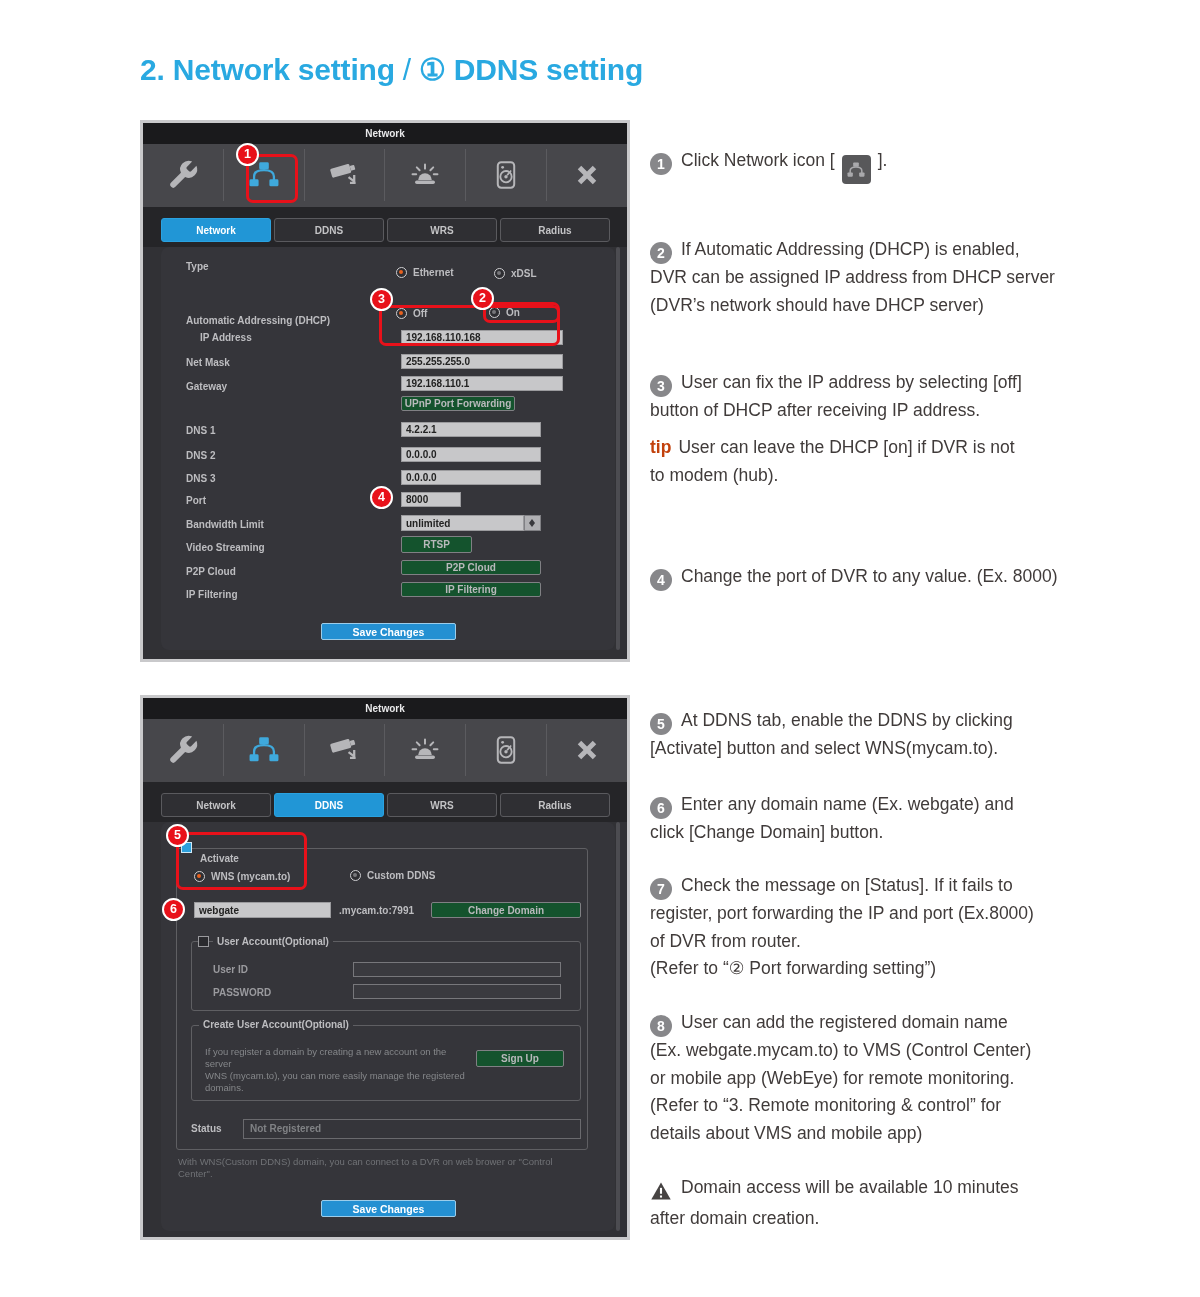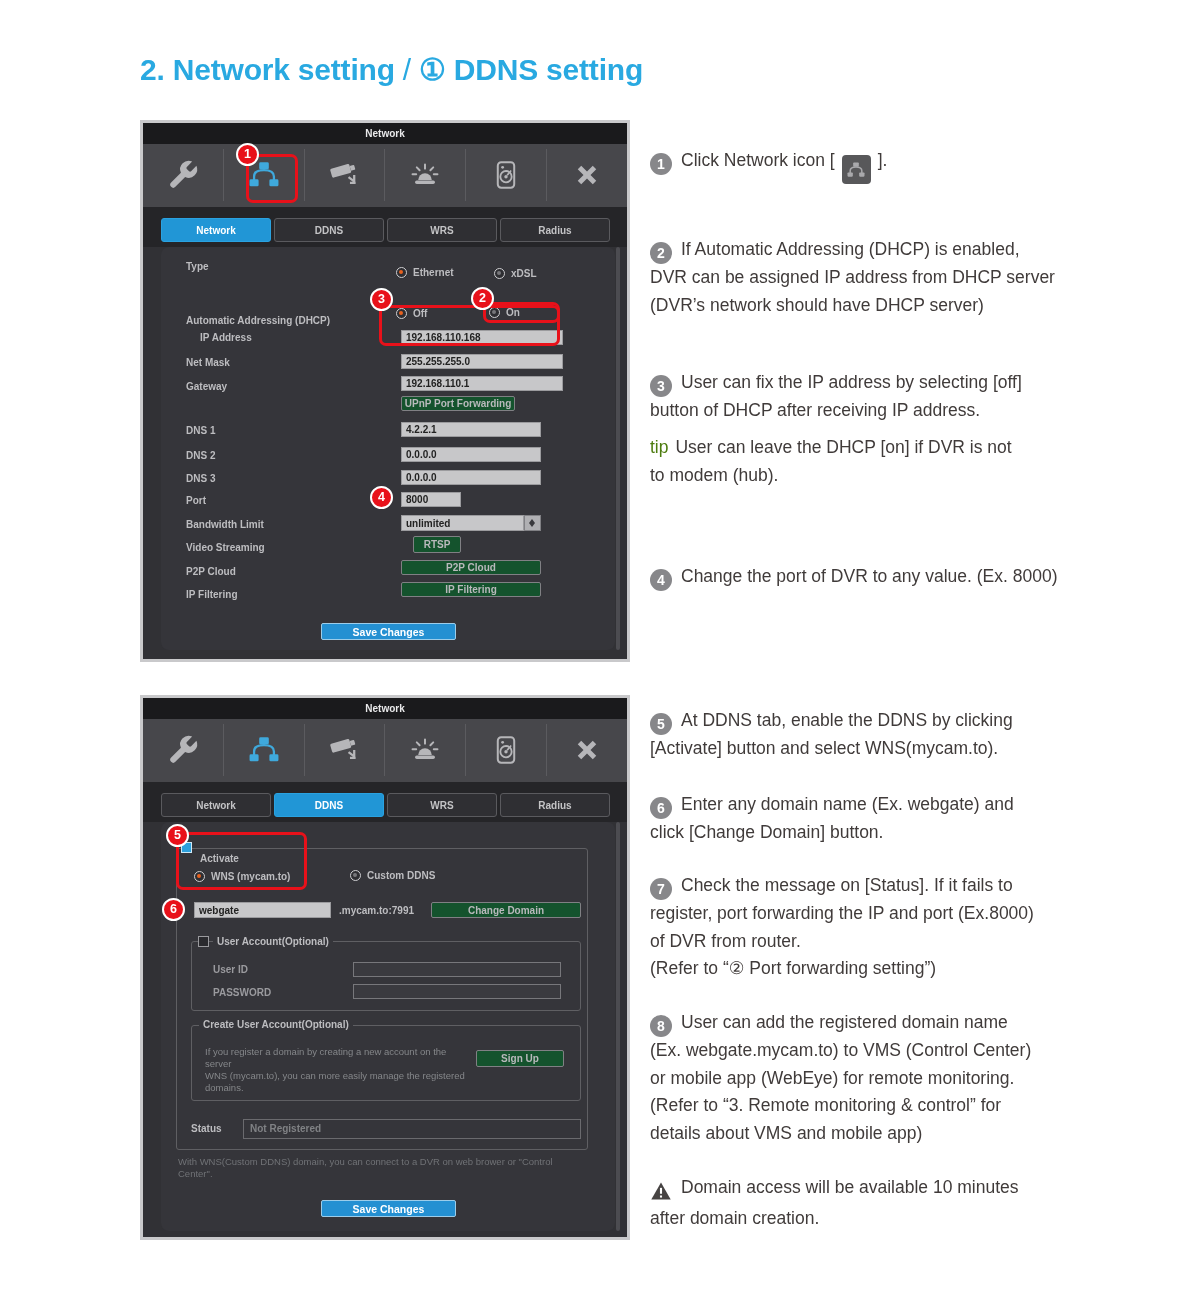--- a/index.html
+++ b/index.html
@@ -47,21 +47,21 @@
   .statusbox { position:absolute; border:1px solid #6a6a6e; color:#808285; font-size:10px; font-weight:700; padding:0 6px; line-height:18px; }
 
   
   .badge { position:absolute; width:23px; height:23px; border-radius:50%; background:#e8111a; border:2px solid #fff; color:#fff; font-weight:700; font-size:12.5px; line-height:19px; text-align:center; z-index:6; }
   .redrect { position:absolute; border:3px solid #e8111a; border-radius:7px; z-index:5; }
 
   
   .instr { position:absolute; left:650px; width:422px; font-size:17.5px; line-height:27.5px; color:#403b3a; }
   .nbadge { display:inline-block; width:22px; height:22px; border-radius:50%; background:#87878a; color:#fff; font-size:14px; font-weight:700; line-height:22px; text-align:center; margin-right:9px; vertical-align:-3px; }
   .ln { display:block; }
-  .tiplbl { color:#4d7c0f; margin-right:7px; }
+  .tiplbl { color:#c2410c; margin-right:7px;font-weight:bold; }
   .inline-ic { display:inline-block; width:29px; height:29px; background:#58585a; border-radius:4px; margin:0 7px; vertical-align:-9px; text-align:center; line-height:29px; }
   .warn-ic { display:inline-block; margin-right:9px; vertical-align:-3px; }
 
   svg { display:block; }
   .inline-ic svg, .warn-ic svg { display:inline-block; vertical-align:middle; }
 </style>
 </head>
 <body>
 
 <div class="page-title">
@@ -174,21 +174,21 @@
 
   <div class="lab" style="left:43px; top:372px;">Port</div>
   <input class="inp" style="left: 258px; top: 369px; width: 60px; height: 15px;" value="8000">
   <div class="badge" style="left:227px; top:363px;">4</div>
 
   <div class="lab" style="left:43px; top:396px;">Bandwidth Limit</div>
   <input class="inp" style="left: 258px; top: 392px; width: 123px; height: 16px;" value="unlimited">
   <span class="spin" style="left:381px; top:392px; width:17px; height:16px;"></span>
 
   <div class="lab" style="left:43px; top:419px;">Video Streaming</div>
-  <button class="btn" style="left:270px; top:413px; width:48px; height:17px;">RTSP</button>
+  <button class="btn" style="left:258px; top:413px; width:71px; height:17px;">RTSP</button>
   <div class="lab" style="left:43px; top:443px;">P2P Cloud</div>
   <button class="btn" style="left:258px; top:437px; width:140px; height:15px;">P2P Cloud</button>
   <div class="lab" style="left:43px; top:466px;">IP Filtering</div>
   <button class="btn" style="left:258px; top:459px; width:140px; height:15px;">IP Filtering</button>
 
   <button class="btn save" style="left:178px; top:500px; width:135px; height:17px;">Save Changes</button>
 </div>
 
 <div class="shot" id="shot2">
   <div class="titlebar">Network</div>

